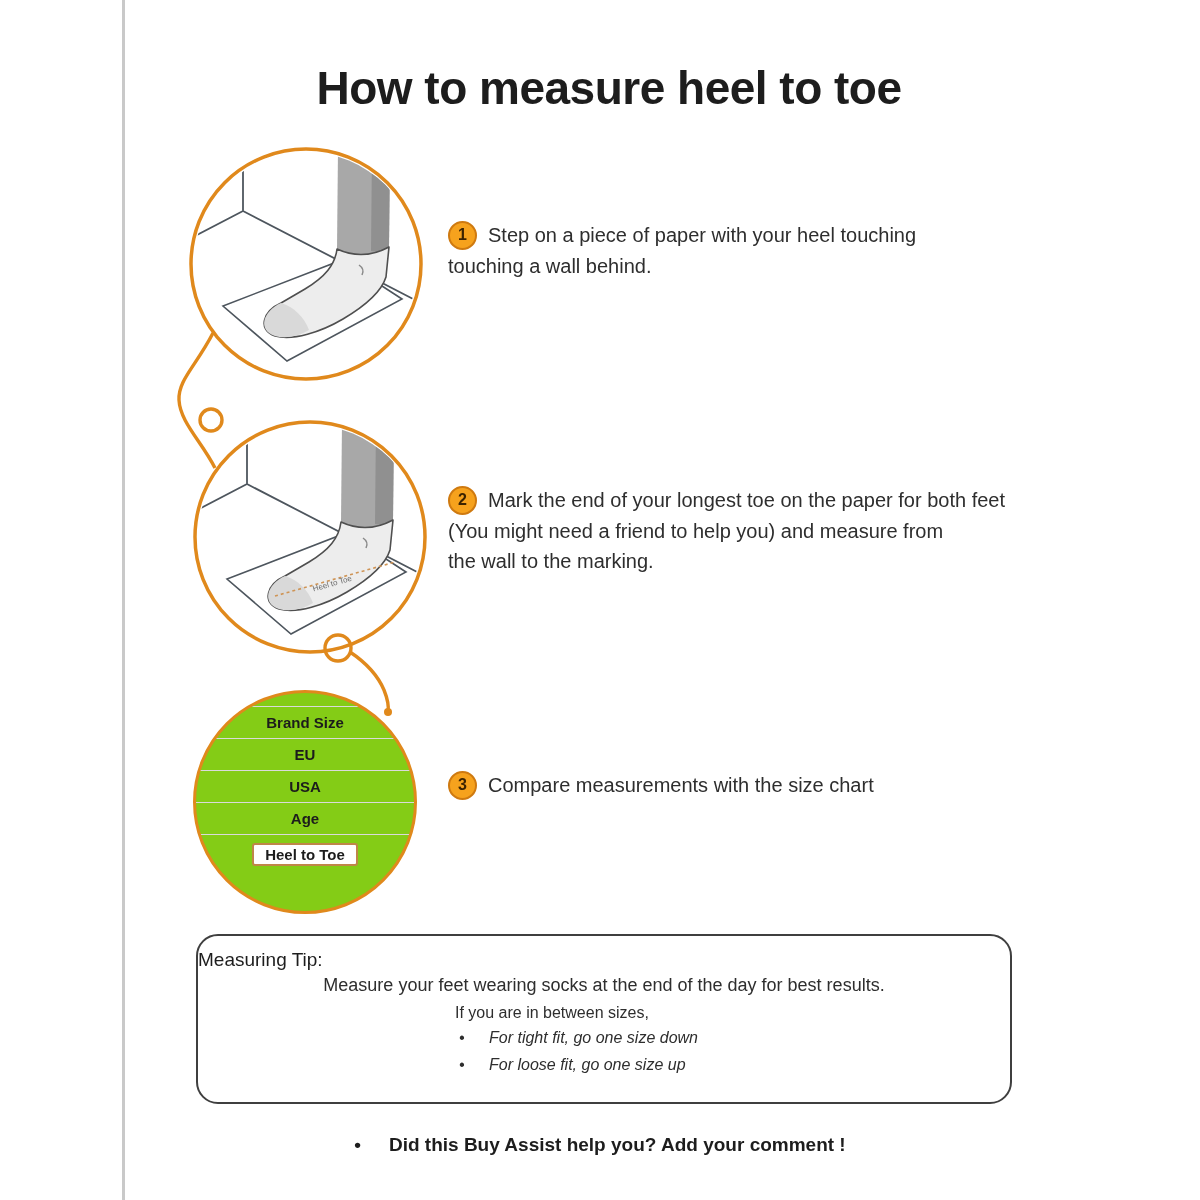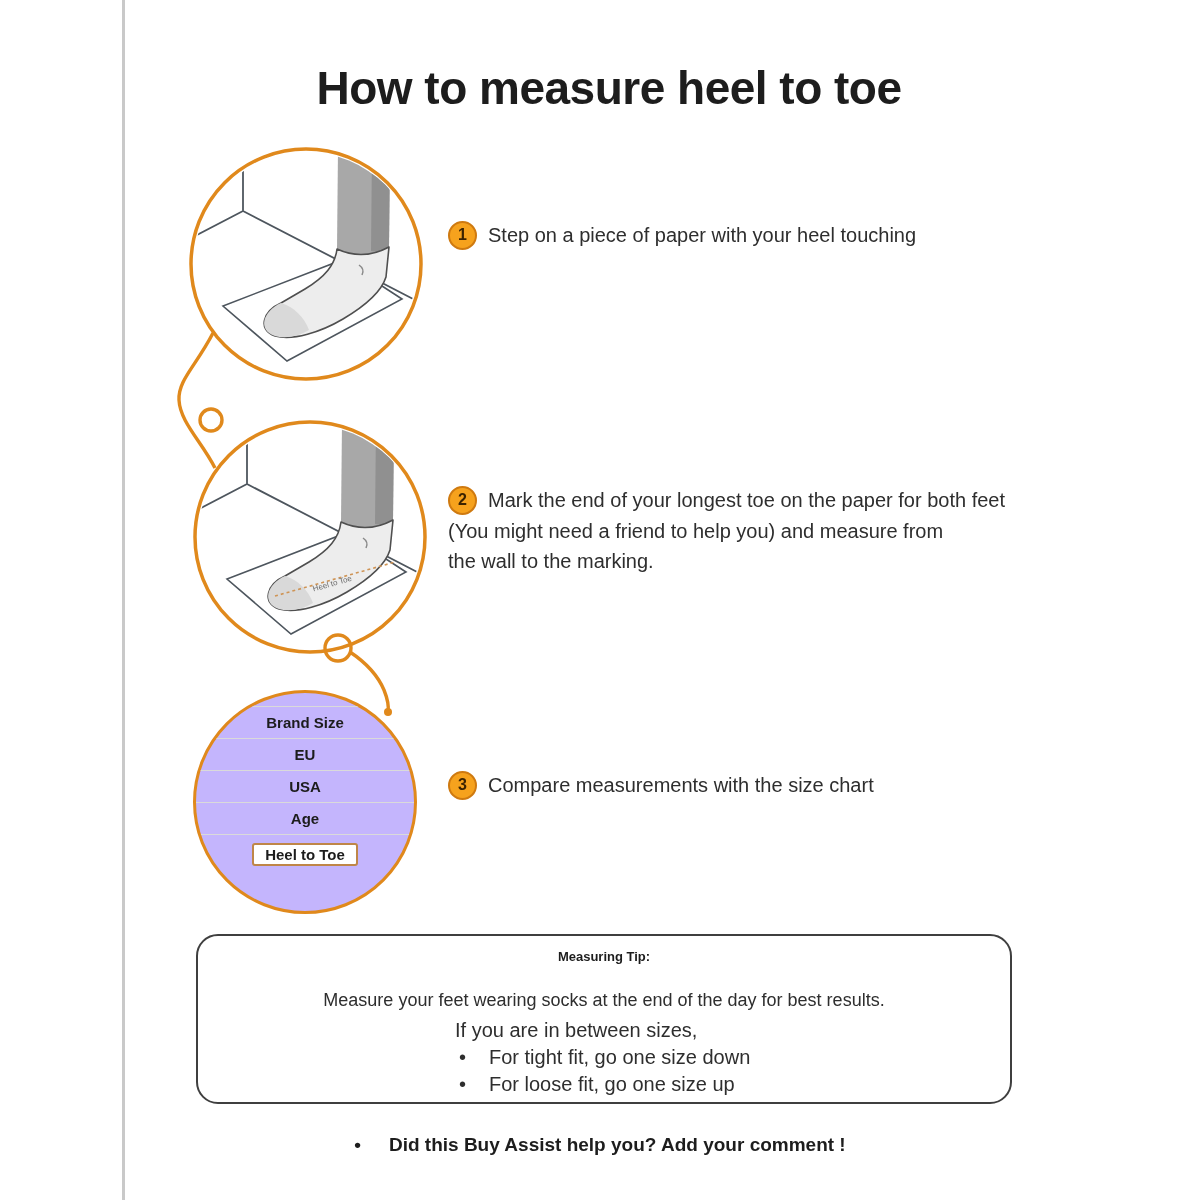--- a/index.html
+++ b/index.html
@@ -12,21 +12,21 @@
   }
   h1.title{
     position:absolute;top:52px;left:0;width:100%;margin:9px;
     text-align:center;font-size:46px;font-weight:bold;color:#1d1d1d;letter-spacing:-0.5px;
   }
   .illus{position:absolute;left:160px;top:140px;width:280px;height:780px;}
 
   
   .chart-circle{
     position:absolute;left:193px;top:690px;width:224px;height:224px;
-    border:3px solid #e0891c;border-radius:50%;background:#c4b5fd;
+    border:3px solid #e0891c;border-radius:50%;background:#84cc16;
     overflow:hidden;box-sizing:border-box;padding-top:13px;
   }
   .chart-row{
     height:31px;border-top:1px solid #dadada;
     display:flex;align-items:center;justify-content:center;
     font-size:15px;font-weight:bold;color:#1c1c1c;
   }
   .chart-row.boxrow{height:38px;}
   .htbox{
     display:inline-block;border:2px solid #bf8648;border-radius:3px;background:#fff;
@@ -46,25 +46,25 @@
   #step-1{top:220px;}
   #step-2{top:485px;}
   #step-3{top:770px;}
 
   
   .tip-box{
     position:absolute;left:196px;top:934px;width:816px;height:170px;
     border:2px solid #3f3f3f;border-radius:22px;box-sizing:border-box;
     padding-top:13px;background:#fff;
   }
-  .tip-title{text-align:center;font-size:13px;font-weight:bold;color:#1d1d1d;}
-  .tip-line1{text-align:center;font-size:18px;margin-top:26px;color:#2e2e2e;}
-  .tip-sub{margin-left:257px;margin-top:8px;font-size:20px;color:#2e2e2e;}
+  .tip-title{text-align:left;font-size:19px;font-weight:normal;color:#1d1d1d;}
+  .tip-line1{text-align:center;font-size:18px;margin-top:4px;color:#2e2e2e;}
+  .tip-sub{margin-left:257px;margin-top:8px;font-size:16px;color:#2e2e2e;}
   .tip-bullets{list-style:none;margin:2px 0 0 0;padding:0;}
-  .tip-bullets li{line-height:27px;display:flex;}
+  .tip-bullets li{line-height:27px;display:flex;font-style:italic;}
   .tip-bullets li::before{content:"\2022";width:30px;margin-left:4px;flex:0 0 auto;}
 
   
   .footer{
     position:absolute;left:0;top:1134px;width:100%;
     display:flex;justify-content:center;align-items:center;gap:28px;
     font-size:19px;font-weight:bold;color:#1d1d1d;
   }
   .footer .dot{font-size:19px;}
 </style>
@@ -136,20 +136,21 @@
     <div class="chart-row boxrow">
       <span class="htbox">Heel to Toe</span>
     </div>
   </div>
 
   <div class="step" id="step-1">
     <div class="line first">
       <span class="badge">1</span>
       <span>Step on a piece of paper with your heel touching</span>
     </div>
+    <div class="line">touching a wall behind.</div>
   </div>
 
   <div class="step" id="step-2">
     <div class="line first">
       <span class="badge">2</span>
       <span>Mark the end of your longest toe on the paper for both feet</span>
     </div>
     <div class="line">(You might need a friend to help you) and measure from</div>
     <div class="line">the wall to the marking.</div>
   </div>

